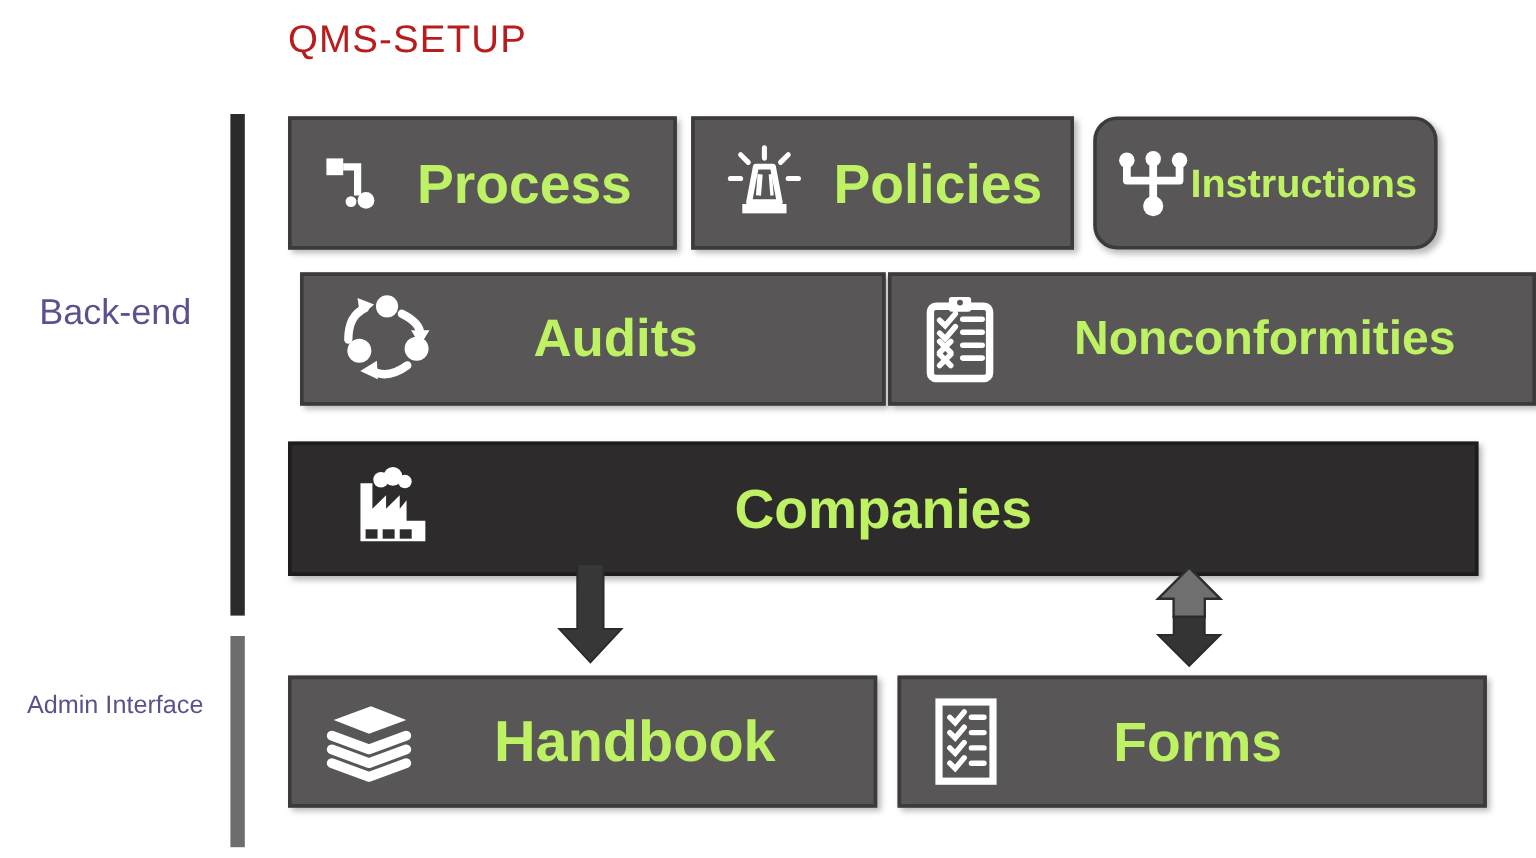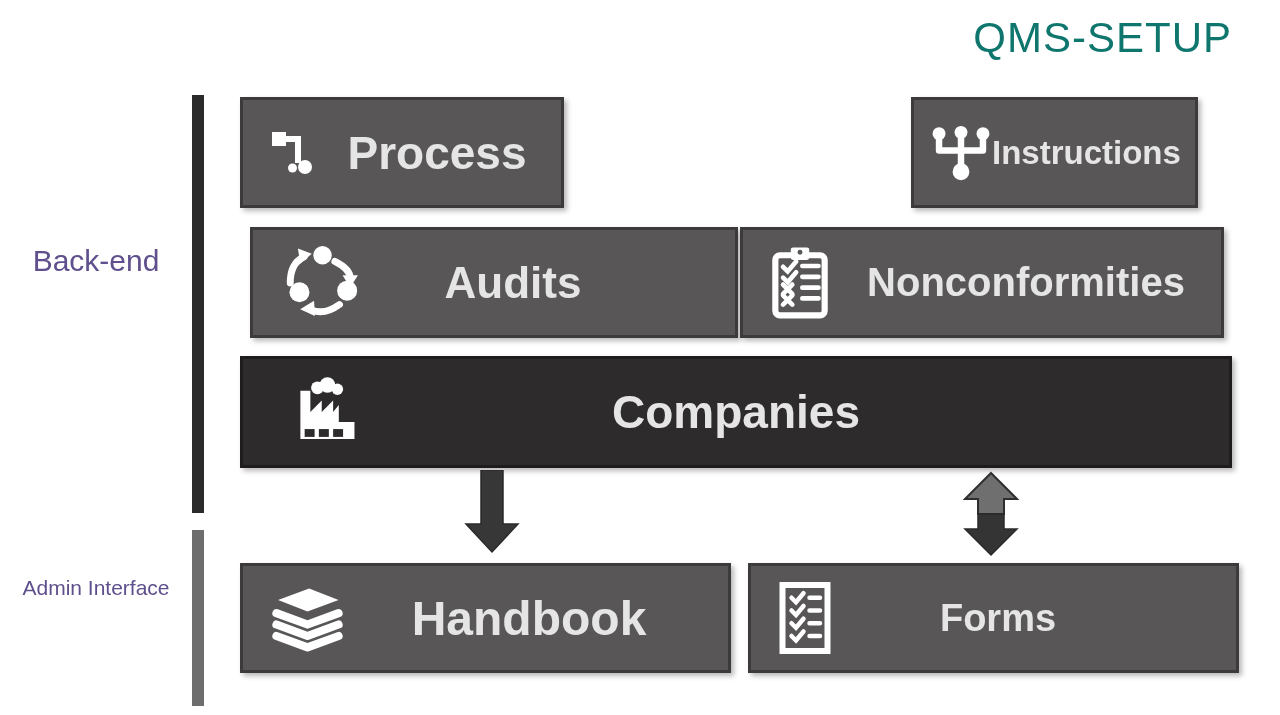--- a/index.html
+++ b/index.html
@@ -6,23 +6,23 @@
   .canvas{
     position:relative;
     width:1280px;height:715px;
     background:#ffffff;
     font-family:"Liberation Sans", sans-serif;
     overflow:hidden;
   }
   .title{
     position:absolute;
     left:240px;top:14px;width:992px;
-    text-align:right;
-    font-size:42px;
-    color:#0f766e;
+    text-align:left;
+    font-size:32px;
+    color:#b91c1c;
     letter-spacing:1px;
   }
   .side-label{
     position:absolute;
     left:8px;width:176px;
     text-align:center;
     color:#5f4f8d;
     font-weight:normal;
   }
   .side-label .big{display:block;font-size:30px;line-height:36px;}
@@ -31,24 +31,24 @@
   .vbar.dark{background:#2b2b2b;}
   .vbar.gray{background:#6d6d6d;}
   .box{
     position:absolute;
     box-sizing:border-box;
     background:#595657;
     border:3px solid #3d3a3b;
     box-shadow:3px 3px 5px rgba(0,0,0,0.28);
     display:flex;
     align-items:center;
-    color:#e5e5e5;
+    color:#bef264;
     font-weight:bold;
   }
-  .box.dark{background:#2e2b2d;border-color:#1e1c1d;}
+  .box.dark{background:#2e2b2d;border-color:#1e1c1d;margin-top:12px;}
   .icon{display:inline-flex;align-items:center;justify-content:center;flex:0 0 auto;}
   .icon svg{width:100%;height:100%;}
   .icon.abs{position:absolute;top:50%;transform:translateY(-50%);}
   .box .label{flex:1;text-align:center;white-space:nowrap;}
   .arrow{position:absolute;}
 </style>
 </head>
 <body>
 
 <div class="canvas">
@@ -70,22 +70,40 @@
       <svg viewBox="0 0 52 52">
         <rect x="3" y="5" width="14" height="14" fill="#fff"></rect>
         <path d="M17 12 H29 V36" stroke="#fff" stroke-width="6" fill="none"></path>
         <circle cx="23.5" cy="41" r="4.5" fill="#fff"></circle>
         <circle cx="36" cy="40" r="7" fill="#fff"></circle>
       </svg>
     </span>
     <span class="label" style="font-size:46px;padding-right:8px;">Process</span>
   </div>
 
-
-  <div class="box" style="left:911px;top:97px;width:287px;height:111px;">
+  <div class="box" style="left:576px;top:97px;width:319px;height:111px;">
+    <span class="icon" style="width:68px;height:68px;margin-left:24px;">
+      <svg viewBox="0 0 48 48">
+        <g stroke="#fff" stroke-width="3" stroke-linecap="round">
+          <path d="M24 3 V9"></path>
+          <path d="M10 7 L14.5 11.5"></path>
+          <path d="M38 7 L33.5 11.5"></path>
+          <path d="M4 21 H10"></path>
+          <path d="M44 21 H38"></path>
+        </g>
+        <path d="M19 14 H29 L33 35 H15 Z" stroke="#fff" stroke-width="3.5" fill="none" stroke-linejoin="round"></path>
+        <path d="M21.5 18.5 L20.5 31" stroke="#fff" stroke-width="3"></path>
+        <path d="M27.5 18.5 L28.5 31" stroke="#fff" stroke-width="2"></path>
+        <rect x="11" y="36" width="26" height="5.5" fill="#fff"></rect>
+      </svg>
+    </span>
+    <span class="label" style="font-size:46px;padding-right:0;">Policies</span>
+  </div>
+
+  <div class="box" style="left:911px;top:97px;width:287px;height:111px;border-radius:20px;">
     <span class="icon" style="width:62px;height:58px;margin-left:16px;">
       <svg viewBox="0 0 48 44">
         <circle cx="7" cy="7" r="5" fill="#fff"></circle>
         <circle cx="24" cy="6" r="5" fill="#fff"></circle>
         <circle cx="41" cy="7" r="5" fill="#fff"></circle>
         <path d="M7 11 V20 M24 10 V20 M41 11 V20 M7 20 H41 M24 20 V31" stroke="#fff" stroke-width="5" fill="none" stroke-linecap="round" stroke-linejoin="round"></path>
         <circle cx="24" cy="36.5" r="6.5" fill="#fff"></circle>
       </svg>
     </span>
     <span class="label" style="font-size:33px;padding-right:20px;">Instructions</span>
@@ -103,21 +121,21 @@
         <polygon points="21.5,37.5 22,47.5 12.5,43" fill="#fff"></polygon>
         <polygon points="11,3.5 12.5,13.5 20,7" fill="#fff"></polygon>
         <circle cx="27" cy="8" r="6" fill="#fff"></circle>
         <circle cx="43" cy="31" r="6.5" fill="#fff"></circle>
         <circle cx="12" cy="32" r="6.5" fill="#fff"></circle>
       </svg>
     </span>
     <span class="label" style="font-size:44px;padding-right:70px;">Audits</span>
   </div>
 
-  <div class="box" style="left:740px;top:227px;width:484px;height:111px;">
+  <div class="box" style="left:740px;top:227px;width:540px;height:111px;">
     <span class="icon" style="width:62px;height:74px;margin-left:26px;">
       <svg viewBox="0 0 40 48">
         <rect x="4" y="6" width="32" height="39" rx="3" stroke="#fff" stroke-width="4" fill="none"></rect>
         <rect x="14" y="1" width="12" height="8" rx="1.5" fill="#fff"></rect>
         <circle cx="20" cy="4" r="1.6" fill="#595657"></circle>
         <g stroke="#fff" stroke-width="3" fill="none" stroke-linecap="round">
           <path d="M9 13.5 l3 3 l5.5 -6.5"></path>
           <path d="M9 20.5 l3 3 l5.5 -6.5"></path>
           <path d="M9 25 l6 6 M15 25 l-6 6"></path>
           <path d="M9 32 l6 6 M15 32 l-6 6"></path>
@@ -172,16 +190,16 @@
         <rect x="5" y="2" width="30" height="44" stroke="#fff" stroke-width="4" fill="none"></rect>
         <g stroke="#fff" stroke-width="3" fill="none" stroke-linecap="round">
           <path d="M11 10.5 l3 3 l5 -6"></path>
           <path d="M11 19 l3 3 l5 -6"></path>
           <path d="M11 27.5 l3 3 l5 -6"></path>
           <path d="M11 36 l3 3 l5 -6"></path>
           <path d="M23 10.5 H30 M23 19 H30 M23 27.5 H30 M23 36 H30"></path>
         </g>
       </svg>
     </span>
-    <span class="label" style="font-size:38px;padding-right:75px;">Forms</span>
+    <span class="label" style="font-size:46px;padding-right:75px;">Forms</span>
   </div>
 
 </div>
 
 </body></html>

